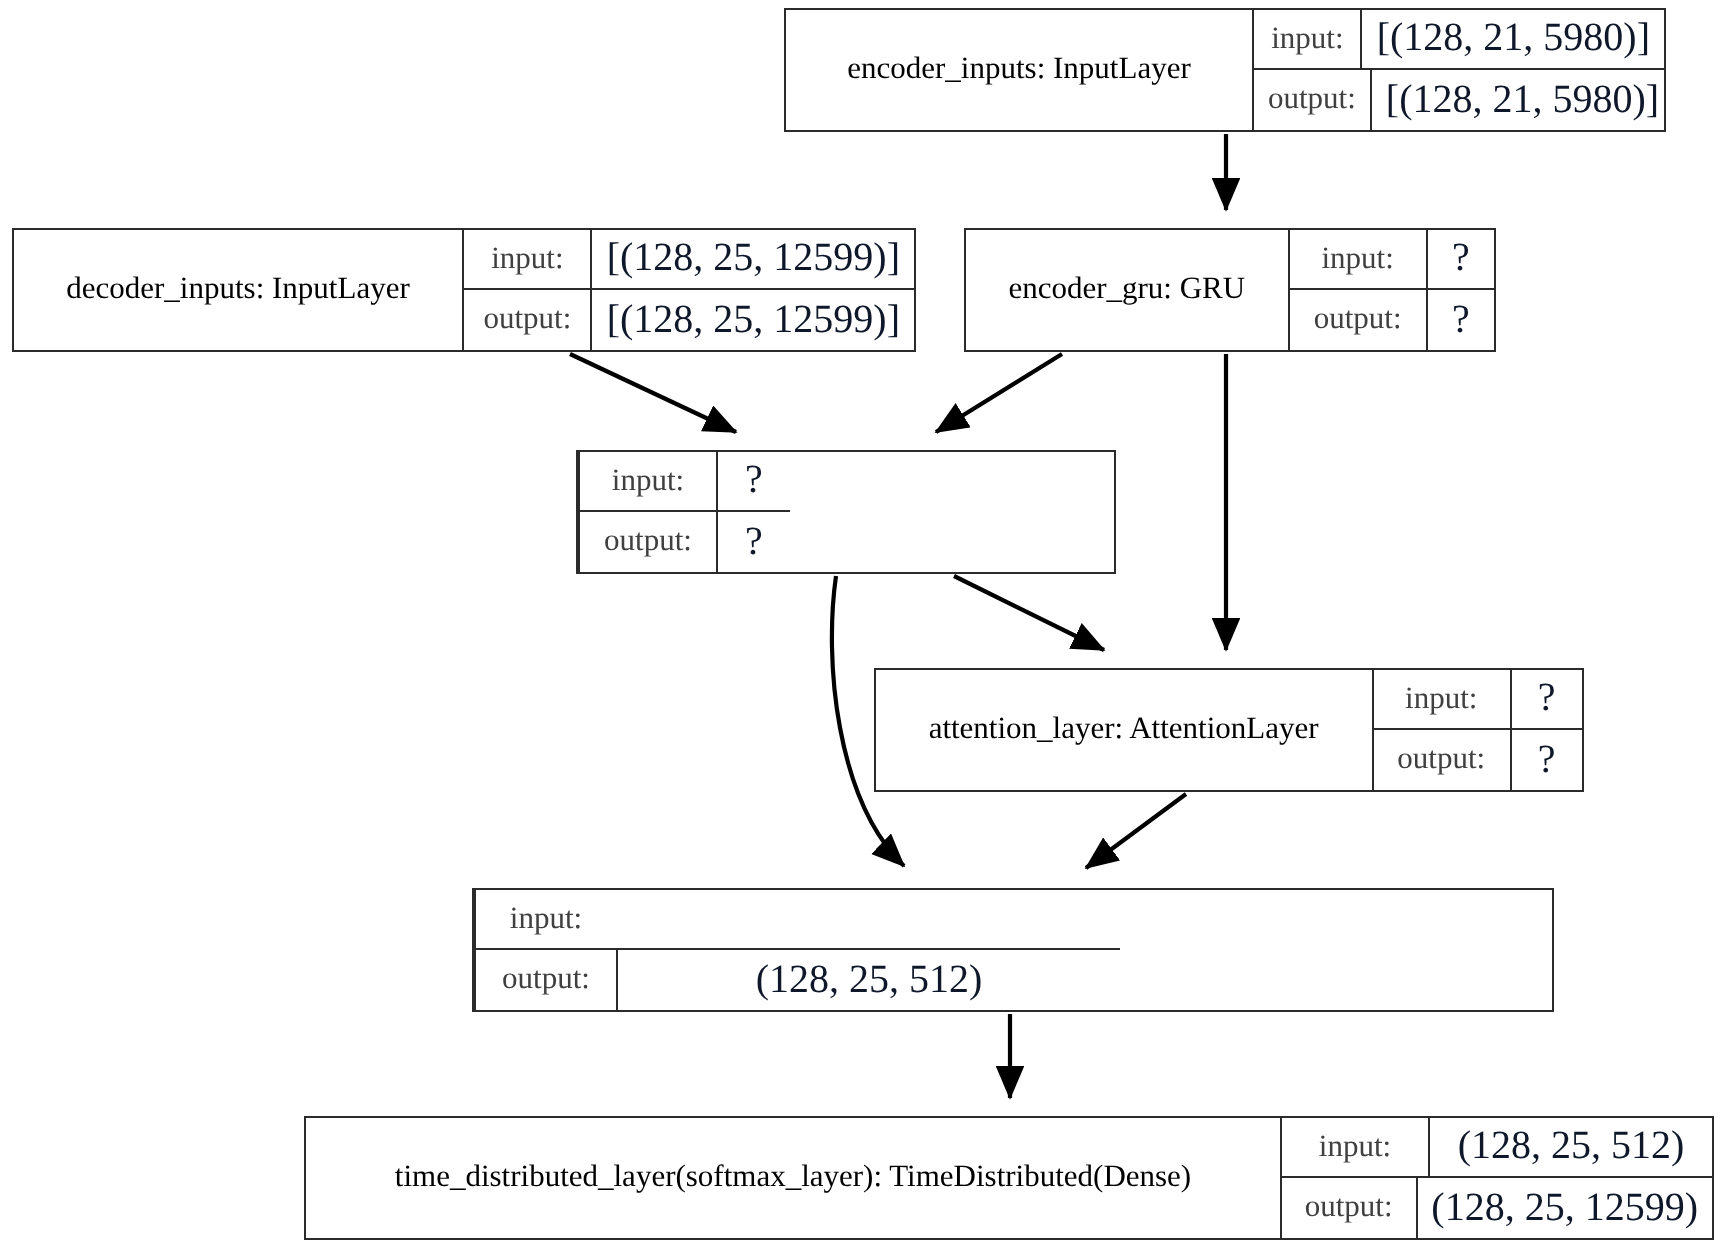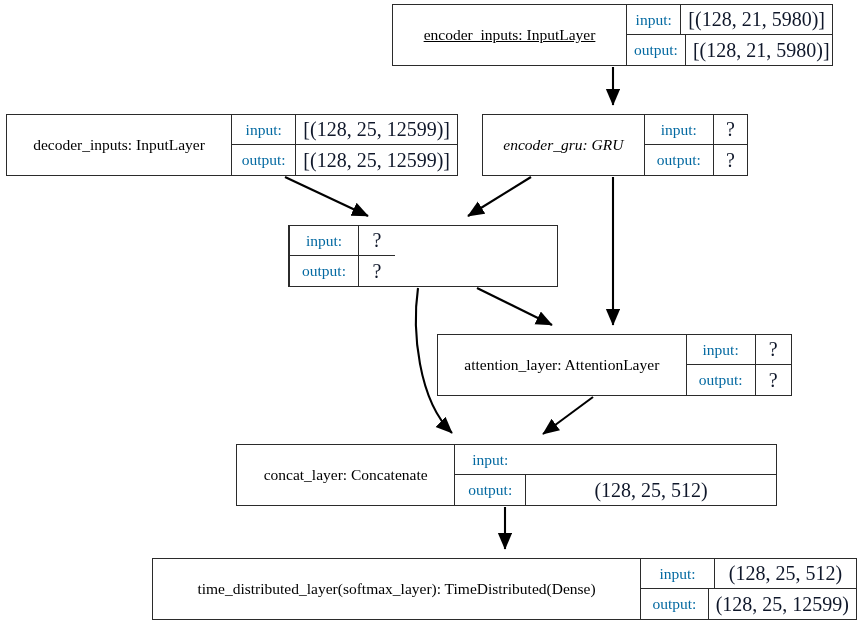--- a/index.html
+++ b/index.html
@@ -59,21 +59,21 @@
   }
   .io-row.first {
     border-bottom: 1.6px solid #2b2b2b;
   }
   .io-label {
     display: flex;
     align-items: center;
     justify-content: center;
     box-sizing: border-box;
     font-size: 15.5px;
-    color: #0369a1;
+    color: #404040;
     white-space: nowrap;
     padding: 0 7px;
   }
   .io-value {
     display: flex;
     align-items: center;
     justify-content: center;
     box-sizing: border-box;
     border-left: 1.6px solid #2b2b2b;
     font-size: 20px;
@@ -122,21 +122,21 @@
     <g>
       <path d="M593,397 L543,434" stroke="#000000" stroke-width="2.1" fill="none" marker-end="url(#arrow)"></path>
     </g>
 
     <g>
       <path d="M505,507 L505,549" stroke="#000000" stroke-width="2.1" fill="none" marker-end="url(#arrow)"></path>
     </g>
   </svg>
 
   <div class="node" style="left:392px; top:4px; width:441px; height:62px;">
-    <div class="node-name" style="width:233px;text-decoration:underline;">encoder_inputs: InputLayer</div>
+    <div class="node-name" style="width:233px;">encoder_inputs: InputLayer</div>
     <div class="io-block" style="width:206px;">
       <div class="io-row first">
         <div class="io-label" style="width:68px;">input:</div>
         <div class="io-value">[(128, 21, 5980)]</div>
       </div>
       <div class="io-row">
         <div class="io-label" style="width:68px;">output:</div>
         <div class="io-value">[(128, 21, 5980)]</div>
       </div>
     </div>
@@ -150,21 +150,21 @@
         <div class="io-value">[(128, 25, 12599)]</div>
       </div>
       <div class="io-row">
         <div class="io-label" style="width:68px;">output:</div>
         <div class="io-value">[(128, 25, 12599)]</div>
       </div>
     </div>
   </div>
 
   <div class="node" style="left:482px; top:114px; width:266px; height:62px;">
-    <div class="node-name" style="width:162px;font-style:italic;">encoder_gru: GRU</div>
+    <div class="node-name" style="width:162px;">encoder_gru: GRU</div>
     <div class="io-block" style="width:104px;">
       <div class="io-row first">
         <div class="io-label" style="width:68px;">input:</div>
         <div class="io-value">?</div>
       </div>
       <div class="io-row">
         <div class="io-label" style="width:68px;">output:</div>
         <div class="io-value">?</div>
       </div>
     </div>
@@ -191,21 +191,20 @@
         <div class="io-value">?</div>
       </div>
       <div class="io-row">
         <div class="io-label" style="width:68px;">output:</div>
         <div class="io-value">?</div>
       </div>
     </div>
   </div>
 
   <div class="node" style="left:236px; top:444px; width:541px; height:62px;">
-    <div class="node-name" style="width:218px;">concat_layer: Concatenate</div>
     <div class="io-block" style="width:323px;">
       <div class="io-row first">
         <div class="io-label" style="width:70px;">input:</div>
       </div>
       <div class="io-row">
         <div class="io-label" style="width:70px;">output:</div>
         <div class="io-value">(128, 25, 512)</div>
       </div>
     </div>
   </div>

